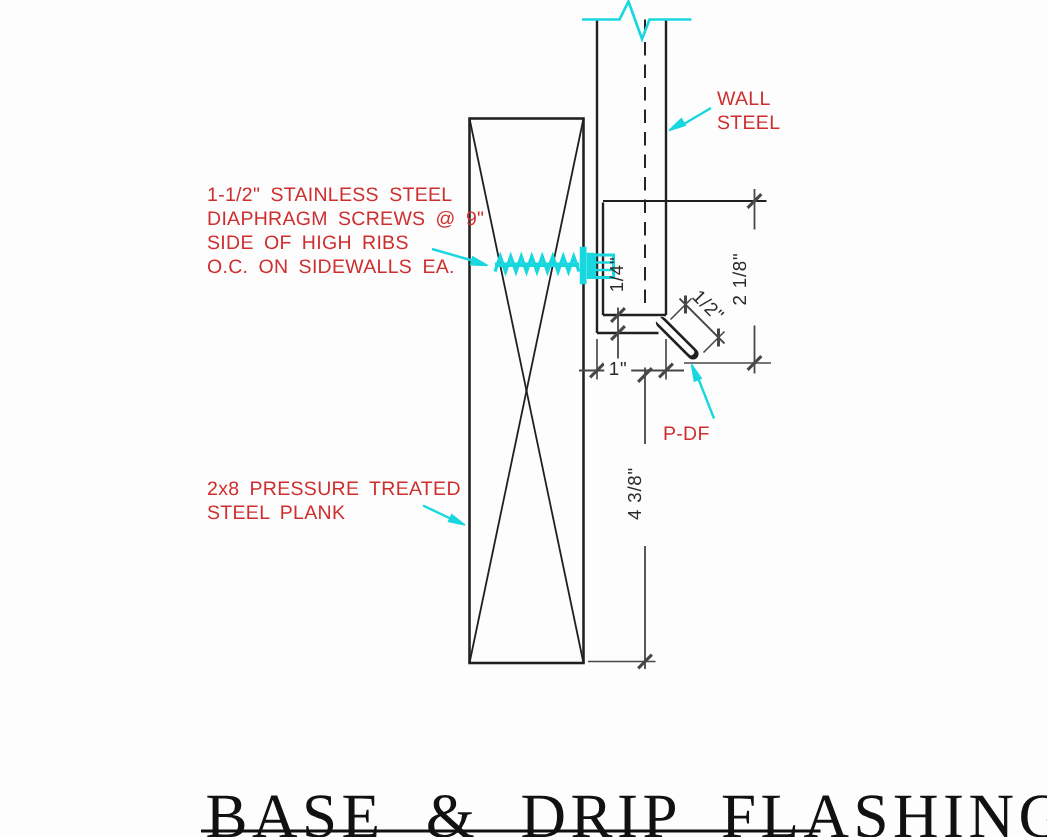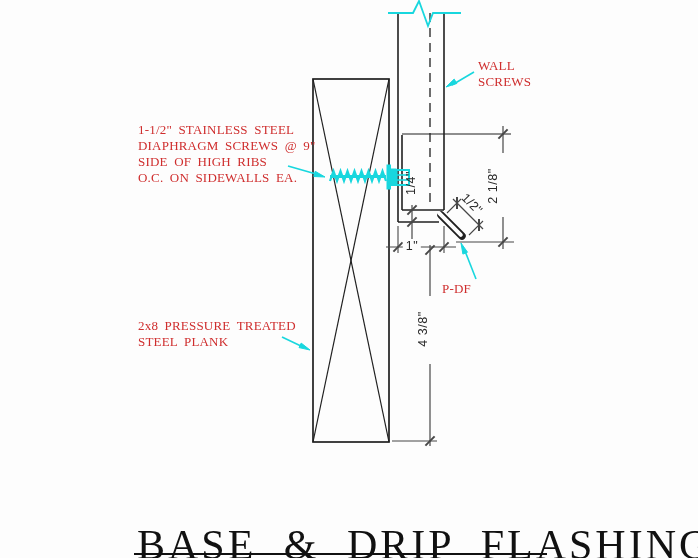--- a/index.html
+++ b/index.html
@@ -3,21 +3,21 @@
 <meta charset="utf-8">
 <style>
   html,body{margin:0;padding:0;background:#e8e8e8;}
   #canvas{
     position:relative;width:698px;height:558px;background:#fdfdfd;
     overflow:hidden;font-family:"Liberation Sans",sans-serif;
   }
   svg{position:absolute;left:0;top:0;}
   .note{
     position:absolute;color:#cf2e2e;font-size:13px;line-height:16px;
-    letter-spacing:0.2px;word-spacing:3px;white-space:pre;font-family:Liberation Serif, serif;
+    letter-spacing:0.2px;word-spacing:3px;white-space:pre;
   }
   .dim{
     position:absolute;color:#2b2b2b;font-size:12.5px;white-space:nowrap;
     letter-spacing:0.5px;transform:translate(-50%,-50%) rotate(-90deg);
   }
   .dim.horiz{transform:translate(-50%,-50%);background:#fdfdfd;padding:0 3px;}
   .dim.diag{transform:translate(-50%,-50%) rotate(45deg);}
   .title{
     position:absolute;left:137px;top:521px;color:#111;
     font-family:"Liberation Serif",serif;font-size:42px;
@@ -118,21 +118,21 @@
       <line x1="430" y1="245" x2="430" y2="296" stroke-width="1.2"></line>
       <line x1="430" y1="364" x2="430" y2="446" stroke-width="1.2"></line>
       <line x1="392" y1="441" x2="437" y2="441" stroke-width="1.1"></line>
       <line x1="425.4" y1="254.6" x2="434.6" y2="245.4" stroke-width="2"></line>
       <line x1="425.4" y1="445.6" x2="434.6" y2="436.4" stroke-width="2"></line>
     </g>
   </svg>
 
   <div class="note" style="left:138px;top:122px;"><span style="display:block">1-1/2" STAINLESS STEEL</span><span style="display:block">DIAPHRAGM SCREWS @ 9"</span><span style="display:block">SIDE OF HIGH RIBS</span><span style="display:block">O.C. ON SIDEWALLS EA.</span></div>
 
-  <div class="note" style="left:478px;top:58px;"><span style="display:block">WALL</span><span style="display:block">SCREWS</span></div>
+  <div class="note" style="left:478px;top:58px;"><span style="display:block">WALL</span><span style="display:block">STEEL</span></div>
 
   <div class="note" style="left:138px;top:318px;"><span style="display:block">2x8 PRESSURE TREATED</span><span style="display:block">STEEL PLANK</span></div>
 
   <div class="note" style="left:442px;top:281px;">P-DF</div>
 
   <div class="dim" style="left:411px;top:183px;">1/4"</div>
   <div class="dim" style="left:493px;top:186px;">2 1/8"</div>
   <div class="dim diag" style="left:472px;top:204px;">1/2"</div>
   <div class="dim horiz" style="left:412px;top:246px;">1"</div>
   <div class="dim" style="left:423px;top:329px;">4 3/8"</div>

